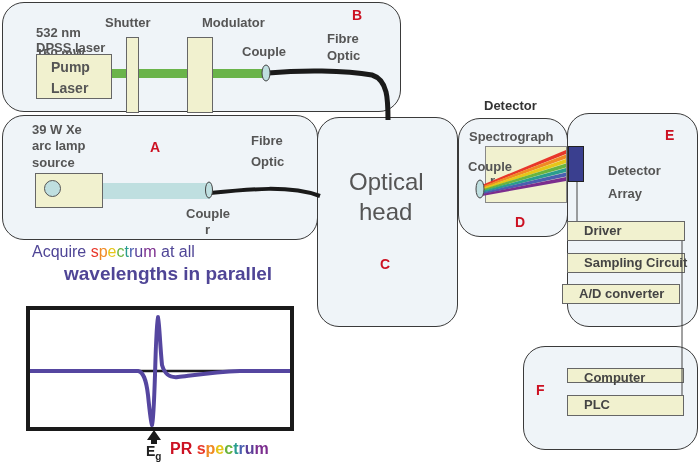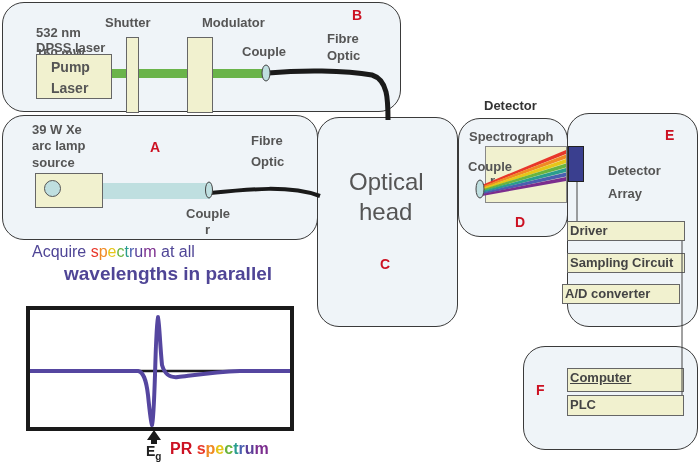--- a/index.html
+++ b/index.html
@@ -2,21 +2,21 @@
 <html><head>
 <meta charset="utf-8">
 <style>
   html,body{margin:0;padding:0;background:#fff;}
   body{width:700px;height:462px;position:relative;overflow:hidden;font-family:"Liberation Sans",sans-serif;}
   .box{position:absolute;background:#eff4f8;border:1.5px solid #3a3a3a;border-radius:22px;box-sizing:border-box;}
   .abs{position:absolute;}
   .lbl{position:absolute;font-weight:bold;color:#555;font-size:13px;line-height:15px;white-space:nowrap;}
   .red{position:absolute;font-weight:bold;color:#cc1122;font-size:14px;}
   .ybox{position:absolute;background:#f1f1cf;border:1.5px solid #666;box-sizing:border-box;}
-  .rowbox{position:absolute;background:#f1f1cf;border:1.5px solid #666;box-sizing:border-box;font-weight:bold;color:#444;font-size:13px;line-height:17px;padding-left:2px;white-space:nowrap;}
+  .rowbox{position:absolute;background:#f1f1cf;border:1.5px solid #666;box-sizing:border-box;font-weight:bold;color:#444;font-size:13px;line-height:17px;padding-left:16px;white-space:nowrap;}
   svg{position:absolute;left:0;top:0;}
   .purple{color:#4f4596;}
 </style>
 </head>
 <body>
 
 <div class="box" style="left:2px;top:2px;width:399px;height:110px;"></div>
 <div class="red" style="left:352px;top:7px;">B</div>
 <div class="lbl" style="left:36px;top:3px;margin-top:43px;">150 mW</div>
 <div class="lbl" style="left:36px;top:25px;">532 nm</div>
@@ -65,21 +65,21 @@
 <div class="red" style="left:665px;top:127px;">E</div>
 <div class="lbl" style="left:608px;top:146px;margin-top:40px;">Array</div>
 <div class="lbl" style="left:608px;top:163px;">Detector</div>
 <div class="abs" style="left:568px;top:146px;width:16px;height:36px;background:#3a3f8f;border:1px solid #222;box-sizing:border-box;"></div>
 <div class="rowbox" style="left:567px;top:221px;width:118px;height:20px;">Driver</div>
 <div class="rowbox" style="left:567px;top:253px;width:118px;height:20px;">Sampling Circuit</div>
 <div class="rowbox" style="left:562px;top:284px;width:118px;height:20px;">A/D converter</div>
 
 <div class="box" style="left:523px;top:346px;width:175px;height:104px;"></div>
 <div class="red" style="left:536px;top:382px;">F</div>
-<div class="rowbox" style="left:567px;top:368px;width:117px;height:24px;text-decoration:underline;">Computer</div>
+<div class="rowbox" style="left:567px;top:368px;width:117px;height:15px;">Computer</div>
 <div class="rowbox" style="left:567px;top:395px;width:117px;height:21px;">PLC</div>
 
 <svg width="700" height="462">
 
   <path d="M268,73 C300,70 345,70 372,75 C388,80 388,100 388,120" fill="none" stroke="#1a1a1a" stroke-width="5"></path>
   <ellipse cx="266" cy="73" rx="4" ry="8" fill="#bfdfe0" stroke="#444" stroke-width="1"></ellipse>
 
   <path d="M210,193 C250,189 290,185 320,196" fill="none" stroke="#1a1a1a" stroke-width="4"></path>
   <ellipse cx="209" cy="190" rx="3.5" ry="8" fill="#bfdfe0" stroke="#444" stroke-width="1"></ellipse>
 

